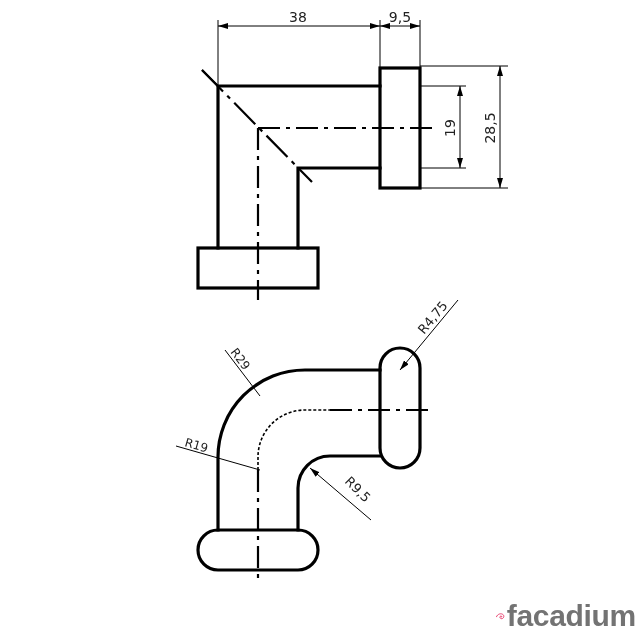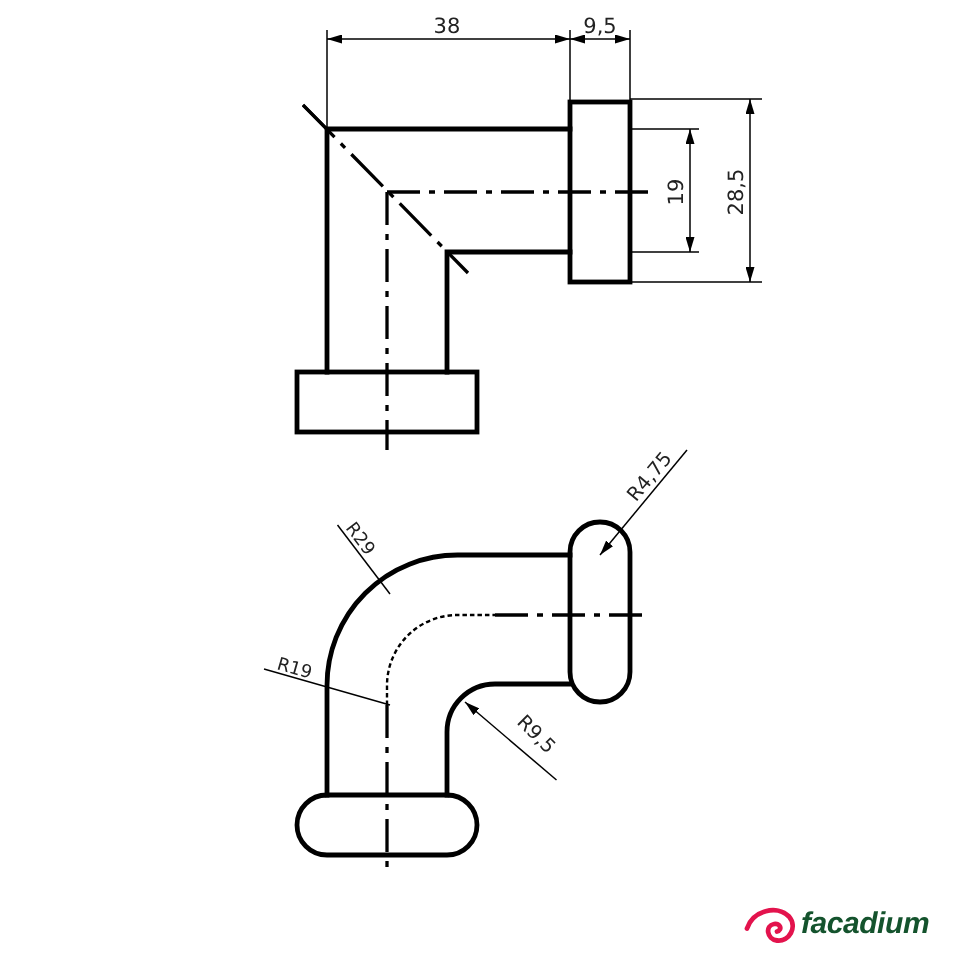--- a/index.html
+++ b/index.html
@@ -4,21 +4,21 @@
 <style>
   html, body { margin: 0; padding: 0; background: #ffffff; }
   body { width: 640px; height: 640px; position: relative; overflow: hidden; font-family: "DejaVu Sans", sans-serif; }
   #drawing { position: absolute; left: 0; top: 0; }
   .thick { stroke: #000; stroke-width: 3.2; fill: none; stroke-linecap: square; }
   .thin { stroke: #000; stroke-width: 1; fill: none; }
   .center { stroke: #000; stroke-width: 2.2; fill: none; stroke-dasharray: 22 6 4 6; }
   .hidden { stroke: #000; stroke-width: 1.6; fill: none; stroke-dasharray: 3 2; }
   .dim-text { font-family: "DejaVu Sans", sans-serif; font-size: 14px; fill: #222; }
   .logo { position: absolute; left: 496px; top: 598px; width: 140px; height: 36px; display: flex; align-items: center; }
-  .logo-text { font-family: "Liberation Sans", sans-serif; font-weight: bold; font-style: italic; font-size: 20px; color: #14532d; letter-spacing: -0.3px; margin-left: 2px; }
+  .logo-text { font-family: "Liberation Sans", sans-serif; font-weight: bold; font-size: 30px; color: #737373; letter-spacing: -0.3px; margin-left: 2px; }
 </style>
 </head>
 <body>
 
 <svg id="drawing" width="640" height="640" viewBox="0 0 640 640" xmlns="http://www.w3.org/2000/svg">
   <defs>
     <marker id="arr" markerWidth="10" markerHeight="6" refX="10" refY="3" orient="auto-start-reverse" markerUnits="userSpaceOnUse">
       <path d="M0,0 L10,3 L0,6 Z" fill="#000"></path>
     </marker>
   </defs>

